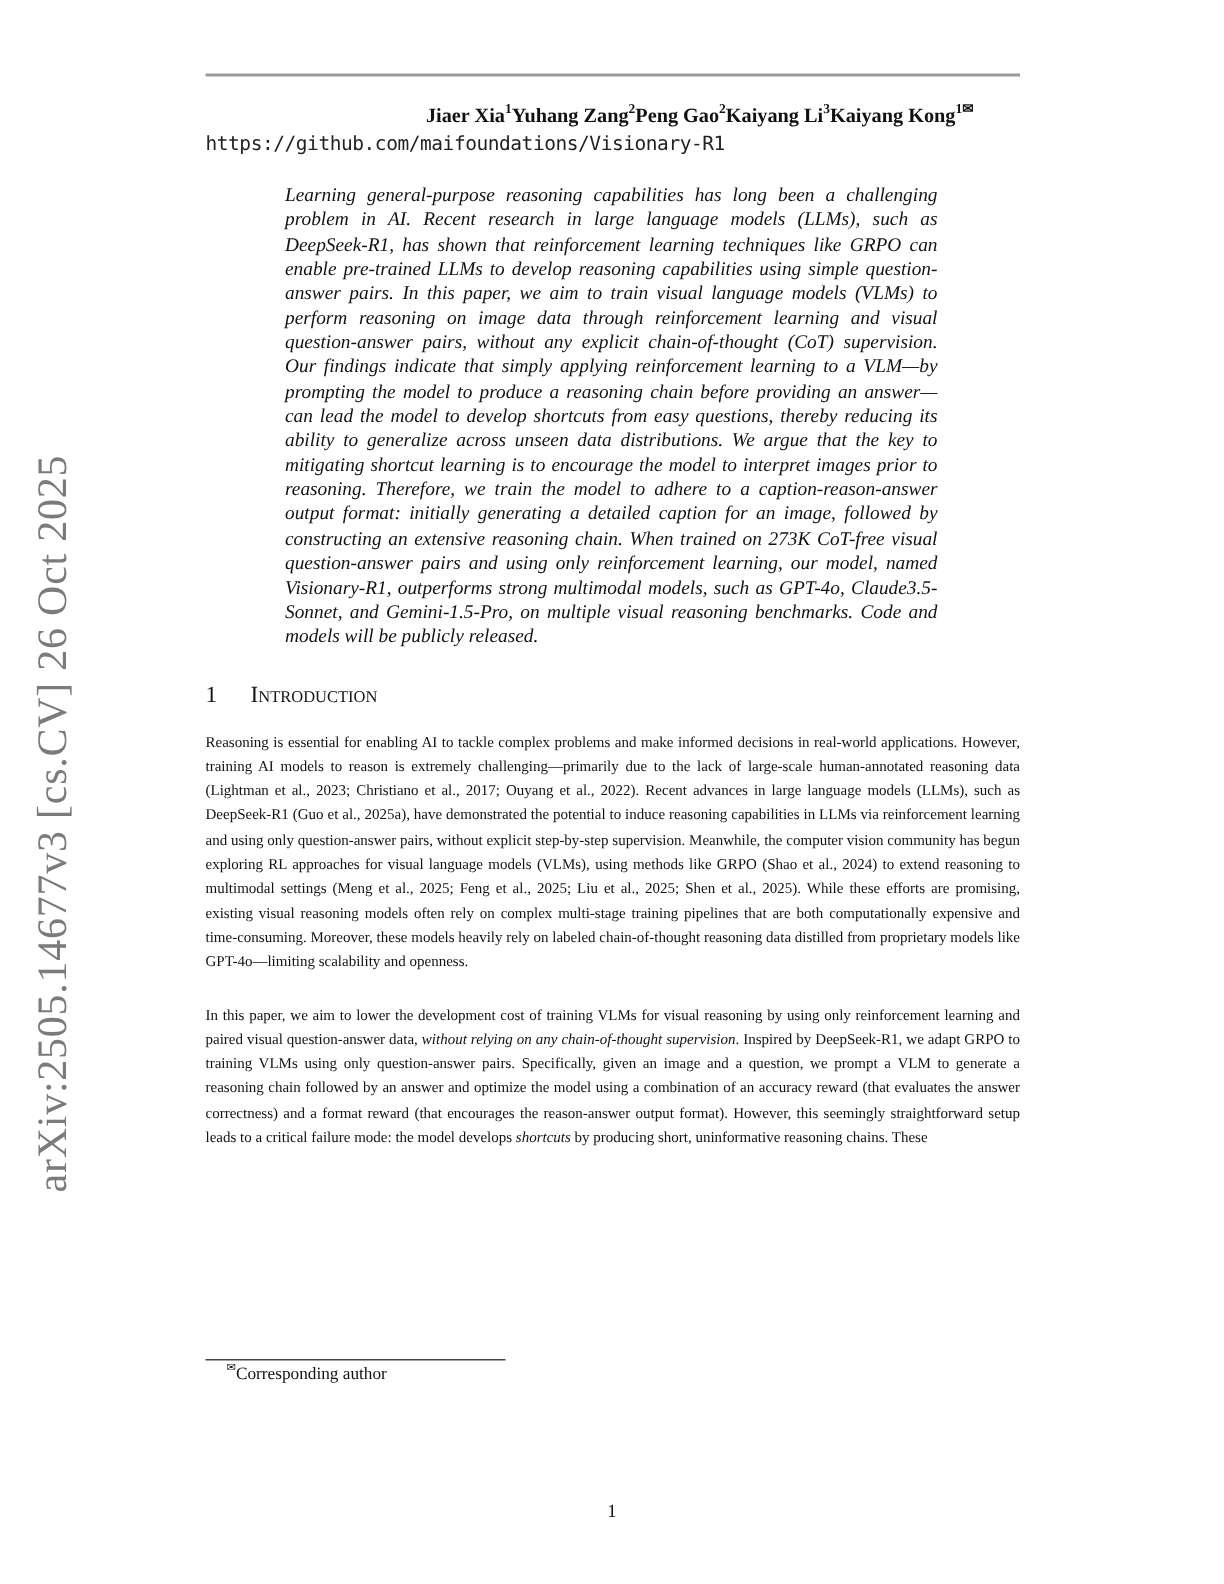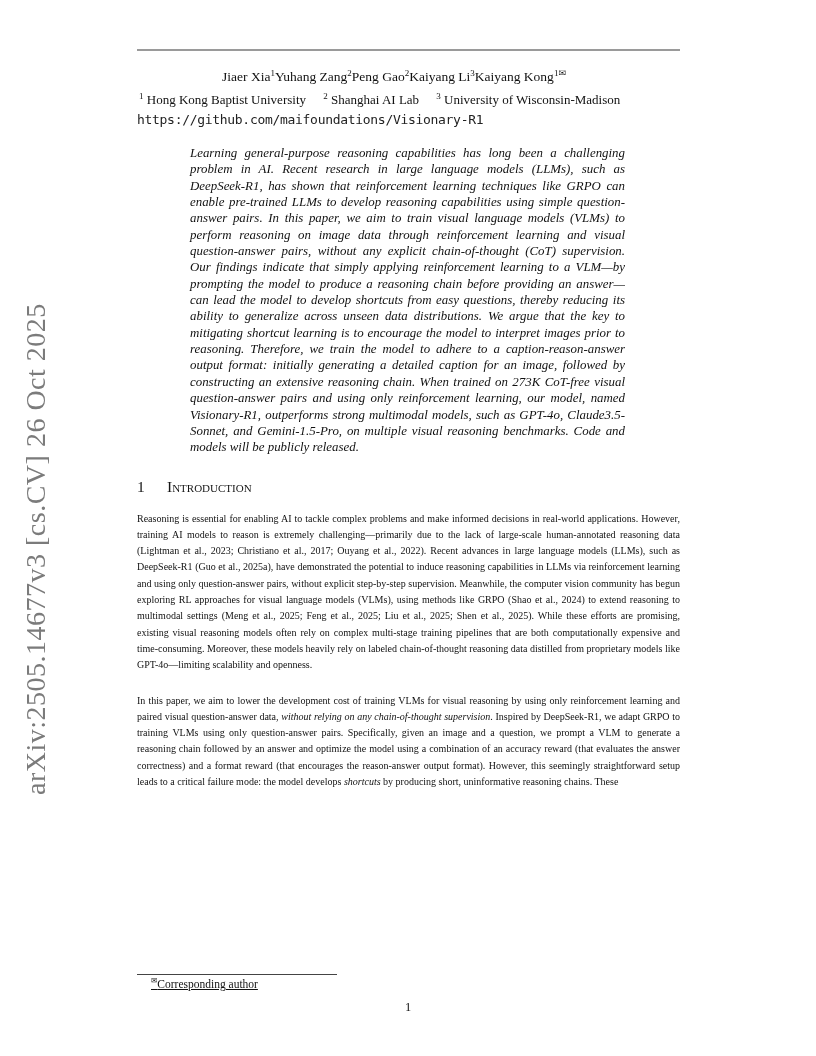--- a/index.html
+++ b/index.html
@@ -45,23 +45,23 @@
     font-variant: small-caps;
     font-weight: normal;
     font-size: 20.5px;
     line-height: 28px;
     letter-spacing: 0.4px;
     color: #151515;
   }
   .authors {
     margin: 18px 4px 0 2px;
     display: flex;
-    justify-content: center;
+    justify-content: flex-end;
     width: 510px;
-    font-weight: normal;
+    font-weight: bold;
     font-size: 13.5px;
   }
   .authors sup, .affiliations sup, .footnote sup {
     font-size: 9px;
     line-height: 0;
   }
   .affiliations {
     margin: 7px 0 0 2px;
     font-size: 13px;
   }
@@ -104,24 +104,23 @@
   .body-para {
     margin: 15px 0 0 0;
     width: 543px;
     text-align: justify;
     font-size: 10px;
     line-height: 16.3px;
   }
   .body-para.p2 { margin-top: 19px; }
   .footnote {
     position: absolute;
-    top: 974px;
+    top: 906px;
     left: 137px;
     width: 543px;
-    text-decoration: underline;
   }
   .footnote-rule {
     margin: 0;
     border: none;
     border-top: 1px solid #444444;
     width: 200px;
   }
   .footnote-text {
     margin: 3px 0 0 14px;
     font-size: 11.5px;
@@ -150,25 +149,20 @@
 
 
     <div class="authors">
       <span><span>Jiaer Xia</span><sup>1</sup></span>
       <span><span>Yuhang Zang</span><sup>2</sup></span>
       <span><span>Peng Gao</span><sup>2</sup></span>
       <span><span>Kaiyang Li</span><sup>3</sup></span>
       <span><span>Kaiyang Kong</span><sup>1✉</sup></span>
     </div>
 
-    <div class="affiliations">
-      <span class="affil-item"><sup>1</sup> <span>Hong Kong Baptist University</span></span>
-      <span class="affil-item"><sup>2</sup> <span>Shanghai AI Lab</span></span>
-      <span class="affil-item"><sup>3</sup> <span>University of Wisconsin-Madison</span></span>
-    </div>
 
     <a class="repo" href="#">https://github.com/maifoundations/Visionary-R1</a>
 
 
     <p class="abstract-text">Learning general-purpose reasoning capabilities has long been a challenging problem in AI. Recent research in large language models (LLMs), such as DeepSeek-R1, has shown that reinforcement learning techniques like GRPO can enable pre-trained LLMs to develop reasoning capabilities using simple question-answer pairs. In this paper, we aim to train visual language models (VLMs) to perform reasoning on image data through reinforcement learning and visual question-answer pairs, without any explicit chain-of-thought (CoT) supervision. Our findings indicate that simply applying reinforcement learning to a VLM—by prompting the model to produce a reasoning chain before providing an answer—can lead the model to develop shortcuts from easy questions, thereby reducing its ability to generalize across unseen data distributions. We argue that the key to mitigating shortcut learning is to encourage the model to interpret images prior to reasoning. Therefore, we train the model to adhere to a caption-reason-answer output format: initially generating a detailed caption for an image, followed by constructing an extensive reasoning chain. When trained on 273K CoT-free visual question-answer pairs and using only reinforcement learning, our model, named Visionary-R1, outperforms strong multimodal models, such as GPT-4o, Claude3.5-Sonnet, and Gemini-1.5-Pro, on multiple visual reasoning benchmarks. Code and models will be publicly released.</p>
 
     <div class="section-heading">
       <span class="section-number">1</span>
       <span>Introduction</span>
     </div>

